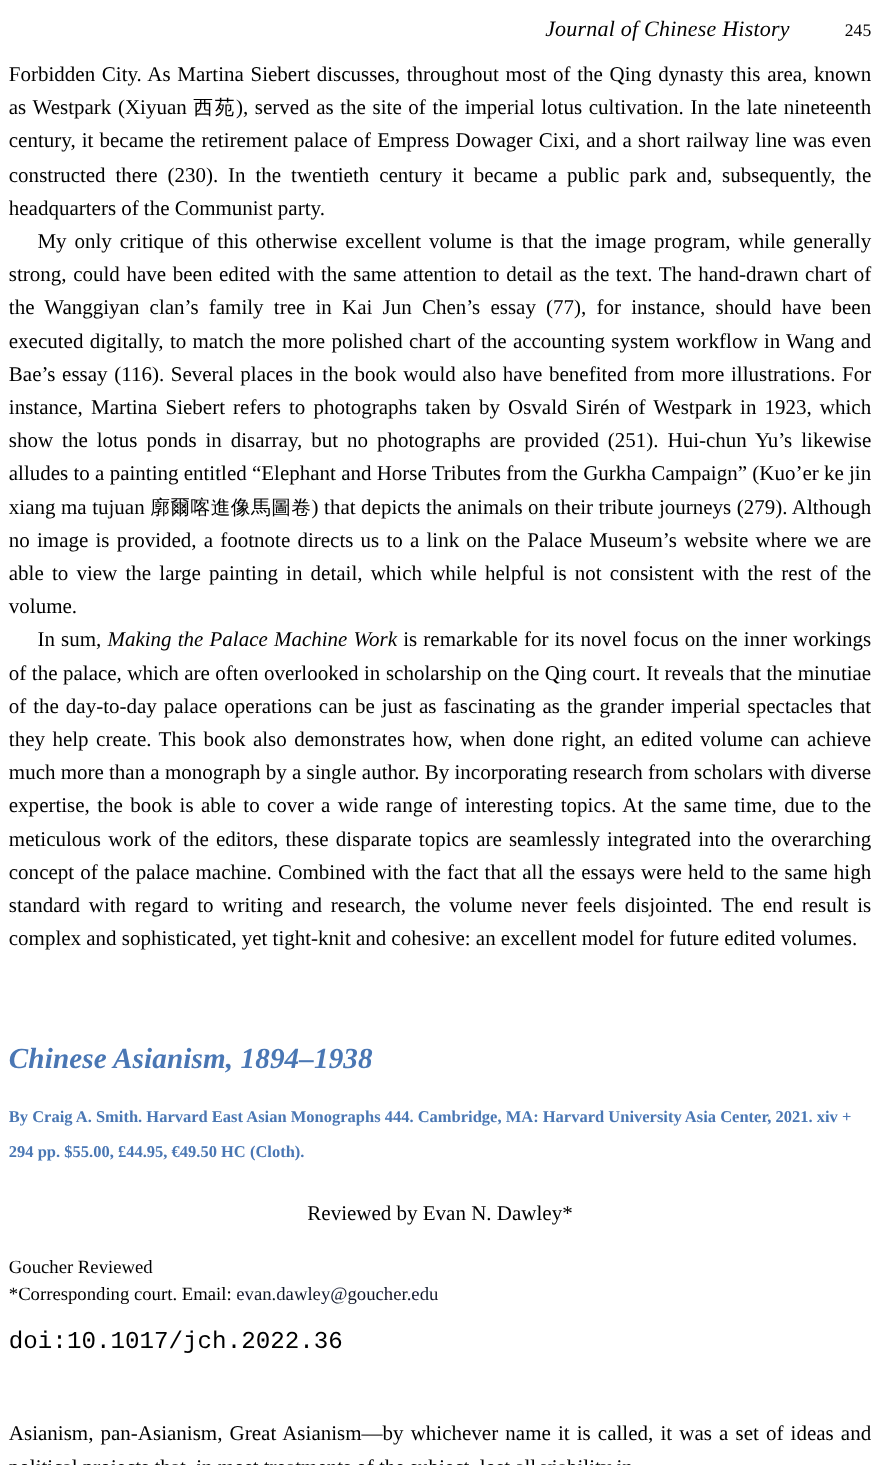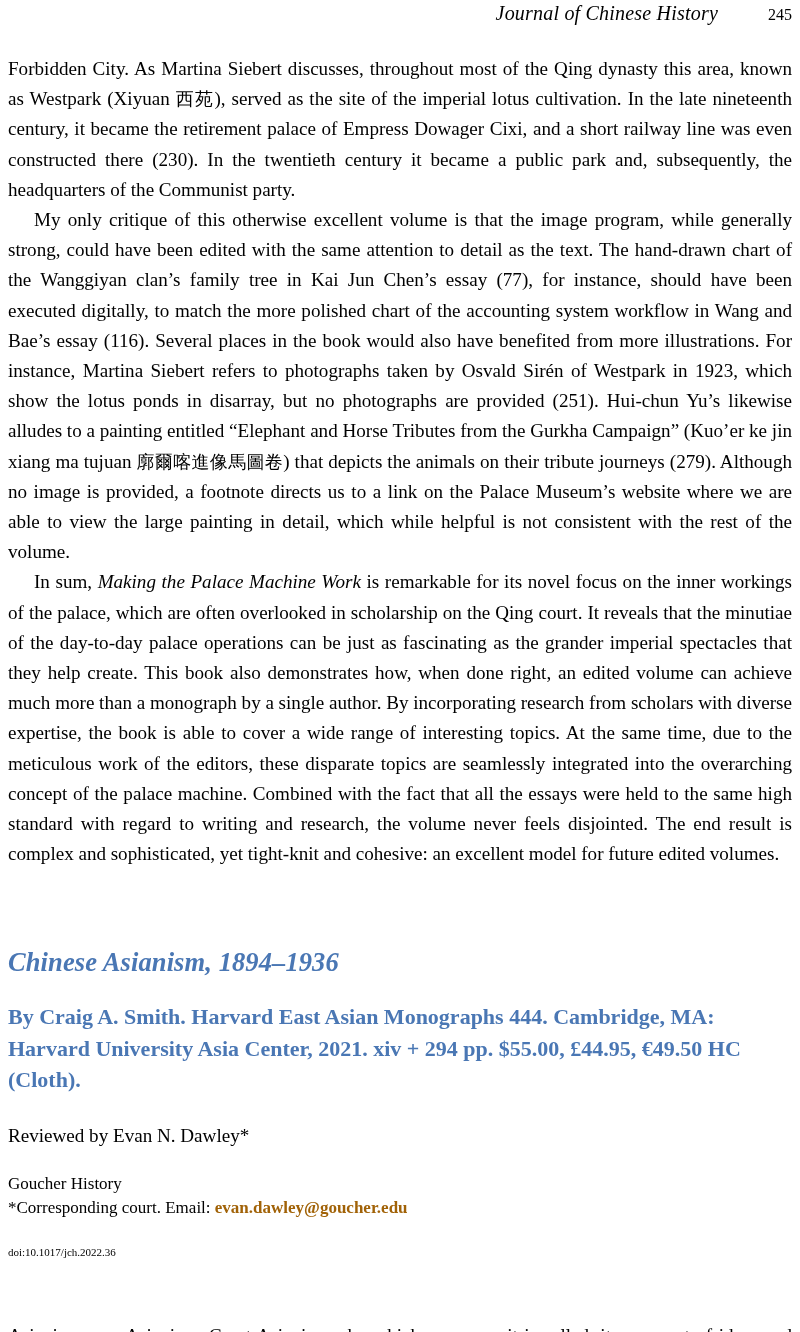--- a/index.html
+++ b/index.html
@@ -22,21 +22,21 @@
     padding: 0 8px;
     overflow: hidden;
   }
 
   
   .running-head {
     display: flex;
     justify-content: flex-end;
     align-items: baseline;
     height: 30px;
-    padding-top: 2px;
+    padding-top: 16px;
     box-sizing: border-box;
   }
   .running-head .journal {
     font-style: italic;
     font-size: 20px;
     letter-spacing: 0.2px;
   }
   .running-head .folio {
     font-size: 16px;
     margin-left: 38px;
@@ -76,49 +76,50 @@
     font-style: italic;
     font-weight: bold;
     font-size: 26.5px;
     line-height: 34px;
     color: #4a77b4;
     margin: 0;
     letter-spacing: 0.1px;
   }
   .book-meta {
     font-weight: bold;
-    font-size: 22px;
+    font-size: 15px;
     line-height: 31.5px;
     color: #4a77b4;
     margin: 22px 0 0 0;
     text-align: left;
     max-width: 784px;
   }
   .reviewed-by {
     font-size: 19.1px;
     line-height: 26px;
     margin: 27px 0 0 0;
+    text-align: center;
   }
   .affil-block {
     margin: 23px 0 0 0;
     font-size: 17px;
     line-height: 24.5px;
   }
   .affil-block .line {
     display: block;
   }
   a.email {
-    color: #a16207;
+    color: #0f172a;
     text-decoration: none;
-    font-weight: bold;
   }
   .doi {
     margin: 20px 0 0 0;
-    font-size: 11px;
+    font-size: 22px;
     line-height: 22px;
+    font-family: Liberation Mono, monospace;
   }
 
   
   .excerpt {
     margin-top: 58px;
   }
 </style>
 </head>
 <body>
 
@@ -129,25 +130,25 @@
     <span class="folio">245</span>
   </div>
 
   <div class="body-block" id="body-paragraphs">
       <p class="para"><span>Forbidden City. As Martina Siebert discusses, throughout most of the Qing dynasty this area, known as Westpark (Xiyuan </span><span class="cjk">西苑</span><span>), served as the site of the imperial lotus cultivation. In the late nineteenth century, it became the retirement palace of Empress Dowager Cixi, and a short railway line was even constructed there (230). In the twentieth century it became a public park and, subsequently, the headquarters of the Communist party.</span></p>
       <p class="para indent"><span>My only critique of this otherwise excellent volume is that the image program, while generally strong, could have been edited with the same attention to detail as the text. The hand-drawn chart of the Wanggiyan clan’s family tree in Kai Jun Chen’s essay (77), for instance, should have been executed digitally, to match the more polished chart of the accounting system workflow in Wang and Bae’s essay (116). Several places in the book would also have benefited from more illustrations. For instance, Martina Siebert refers to photographs taken by Osvald Sirén of Westpark in 1923, which show the lotus ponds in disarray, but no photographs are provided (251). Hui-chun Yu’s likewise alludes to a painting entitled “Elephant and Horse Tributes from the Gurkha Campaign” (Kuo’er ke jin xiang ma tujuan </span><span class="cjk">廓爾喀進像馬圖卷</span><span>) that depicts the animals on their tribute journeys (279). Although no image is provided, a footnote directs us to a link on the Palace Museum’s website where we are able to view the large painting in detail, which while helpful is not consistent with the rest of the volume.</span></p>
       <p class="para indent"><span>In sum, </span><i>Making the Palace Machine Work</i><span> is remarkable for its novel focus on the inner workings of the palace, which are often overlooked in scholarship on the Qing court. It reveals that the minutiae of the day-to-day palace operations can be just as fascinating as the grander imperial spectacles that they help create. This book also demonstrates how, when done right, an edited volume can achieve much more than a monograph by a single author. By incorporating research from scholars with diverse expertise, the book is able to cover a wide range of interesting topics. At the same time, due to the meticulous work of the editors, these disparate topics are seamlessly integrated into the overarching concept of the palace machine. Combined with the fact that all the essays were held to the same high standard with regard to writing and research, the volume never feels disjointed. The end result is complex and sophisticated, yet tight-knit and cohesive: an excellent model for future edited volumes.</span></p>
     </div>
 
   <div class="review-head">
-    <h1 class="book-title">Chinese Asianism, 1894–1936</h1>
+    <h1 class="book-title">Chinese Asianism, 1894–1938</h1>
     <div class="book-meta">By Craig A. Smith. Harvard East Asian Monographs 444. Cambridge, MA: Harvard University Asia Center, 2021. xiv + 294 pp. $55.00, £44.95, €49.50 HC (Cloth).</div>
     <div class="reviewed-by">Reviewed by Evan N. Dawley*</div>
     <div class="affil-block">
-      <span class="line">Goucher History</span>
+      <span class="line">Goucher Reviewed</span>
       <span class="line"><span>*Corresponding court. Email: </span><a class="email" href="#">evan.dawley@goucher.edu</a></span>
     </div>
     <div class="doi">doi:10.1017/jch.2022.36</div>
   </div>
 
   <div class="excerpt" id="excerpt-paragraphs">
       <p class="para"><span>Asianism, pan-Asianism, Great Asianism—by whichever name it is called, it was a set of ideas and political projects that, in most treatments of the subject, lost all viability in</span></p>
     </div>
 
 </div>

